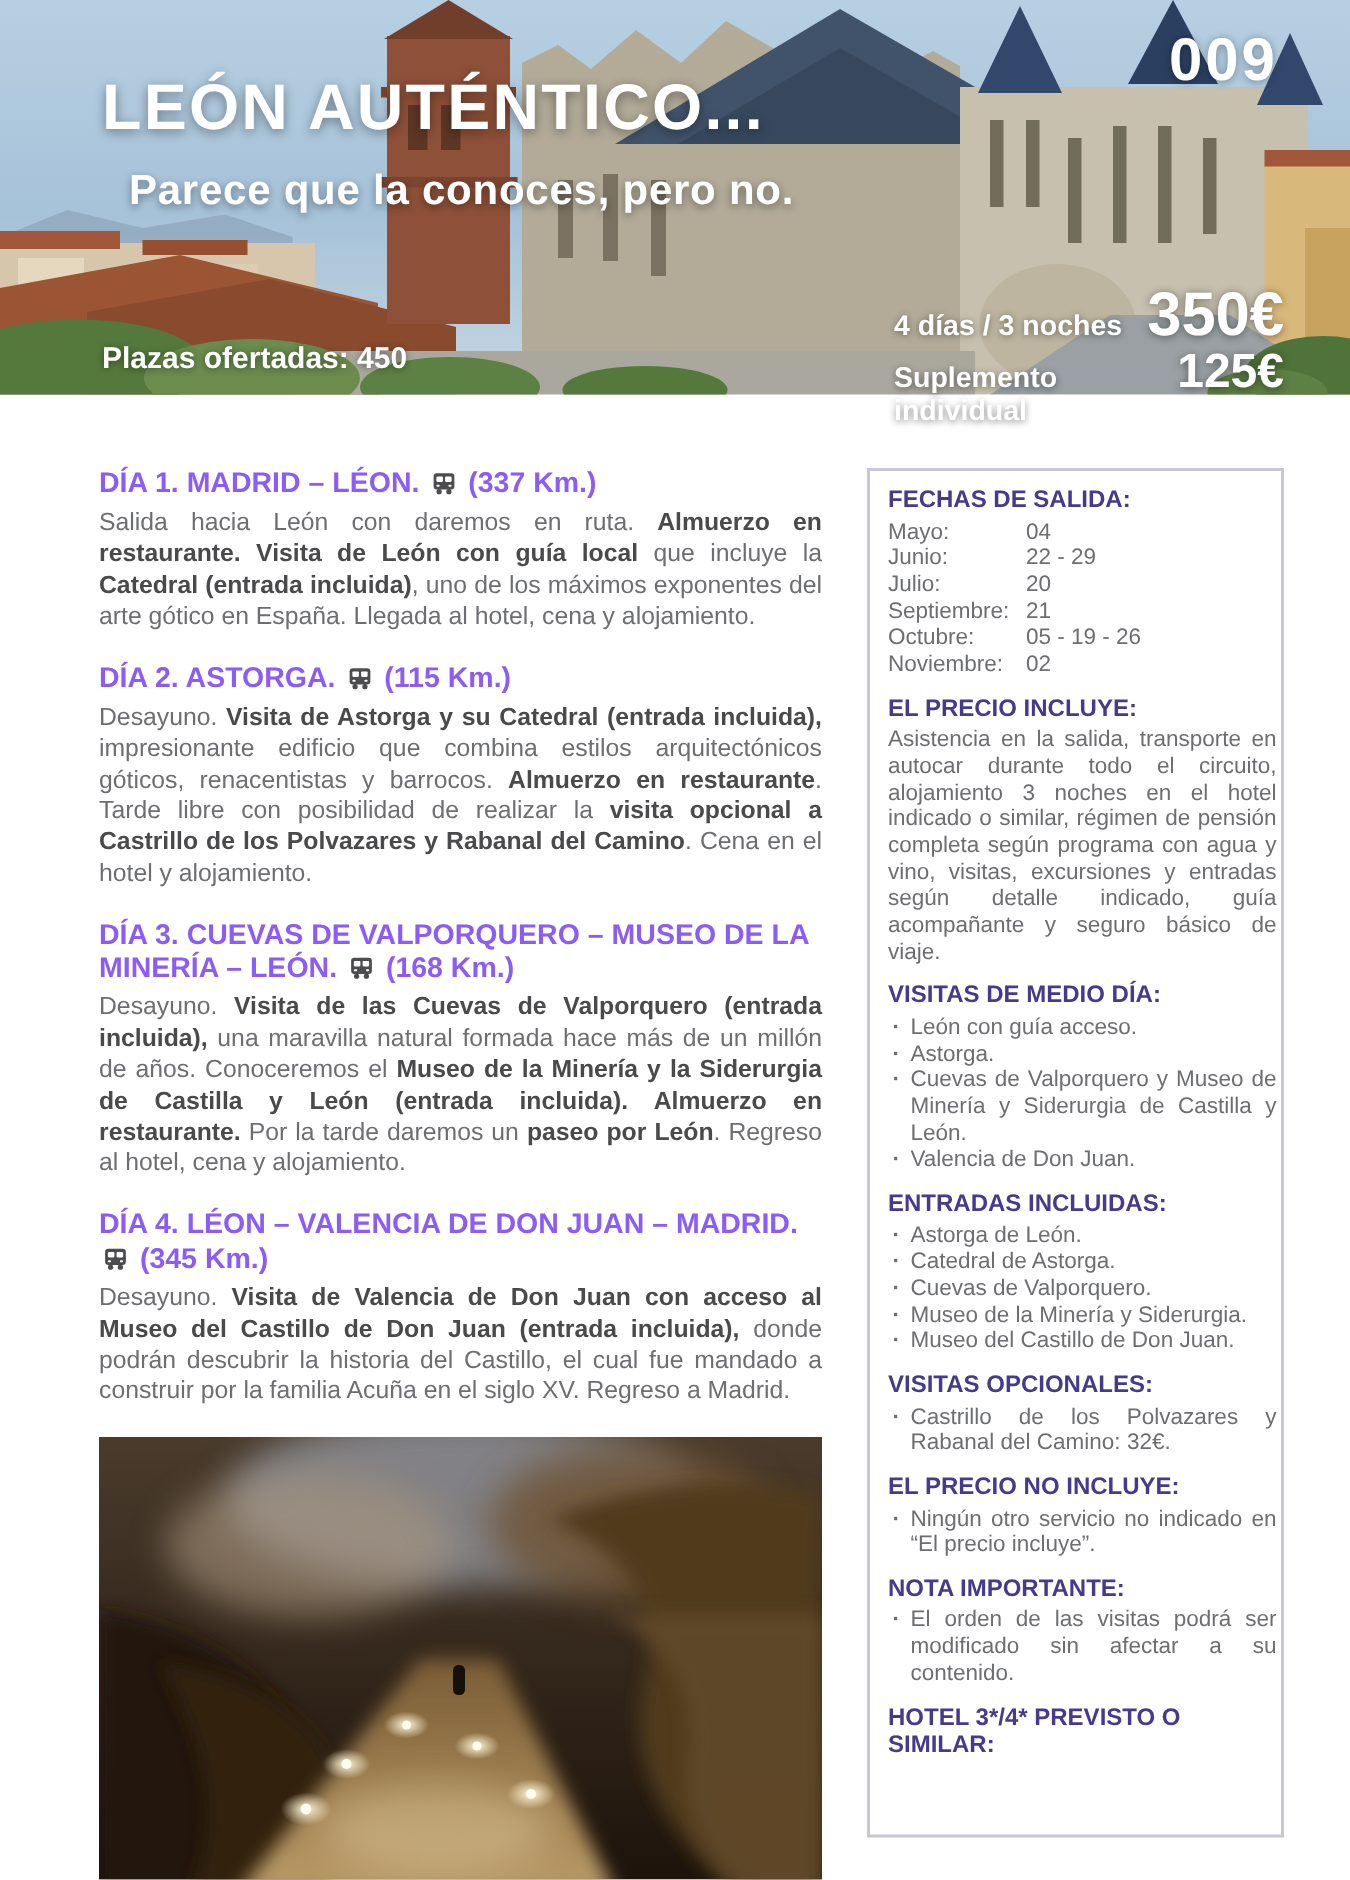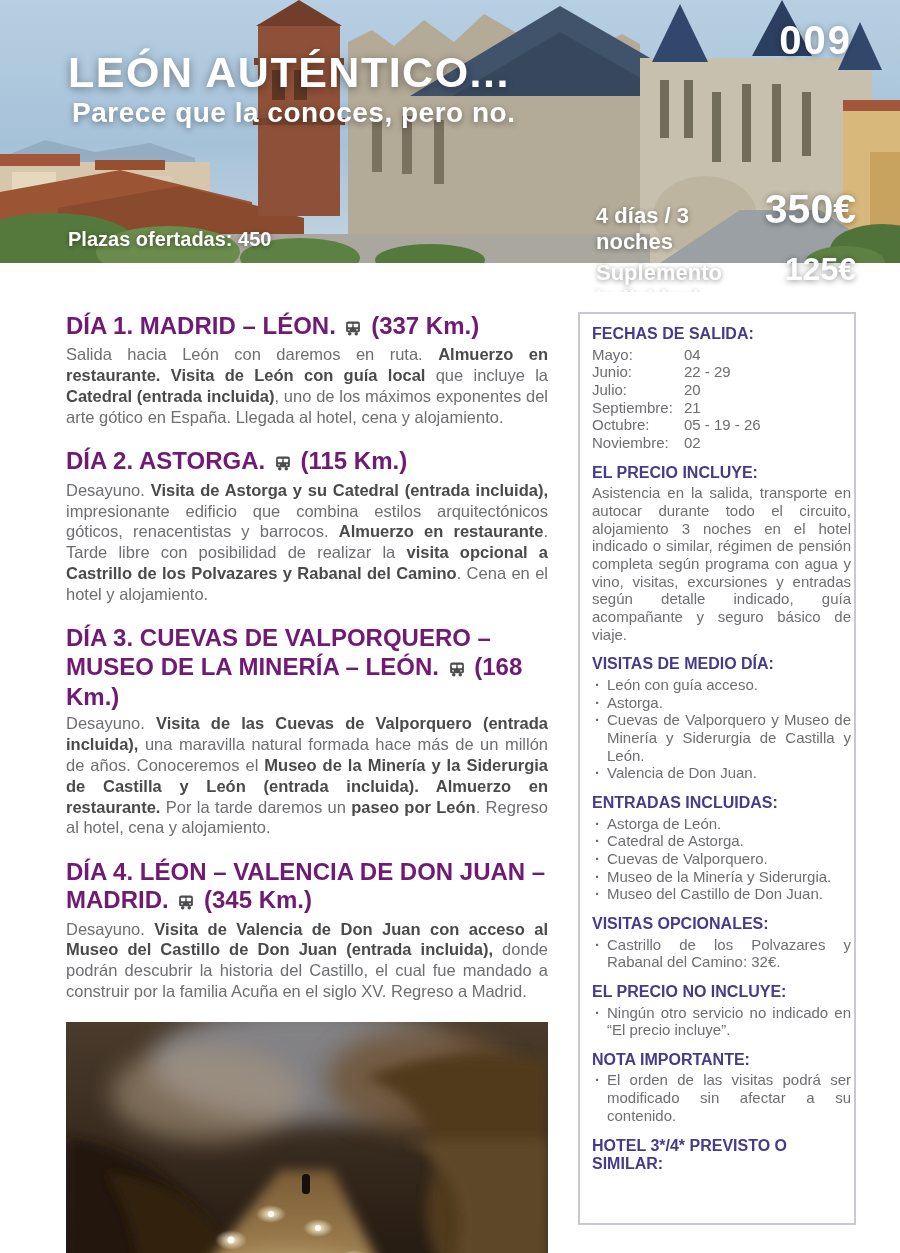--- a/index.html
+++ b/index.html
@@ -7,36 +7,36 @@
   body { width:900px; font-family:"Liberation Sans", sans-serif; }
   .page { position:relative; width:900px; height:1253px; overflow:hidden; background:#fff; }
 
   
   .hero { position:relative; width:900px; height:292px; overflow:hidden; }
   .hero > svg { position:absolute; left:0; top:0; width:900px; height:263px; display:block; }
   .hero-code { position:absolute; top:18px; right:48px; color:#fff; font-size:40px; font-weight:bold;
                letter-spacing:2px; text-shadow:0 1px 6px rgba(0,0,0,.35); }
   .hero-title { position:absolute; left:68px; top:48px; margin:0; color:#fff; font-size:43px;
                 font-weight:bold; letter-spacing:1.5px; text-shadow:0 2px 8px rgba(0,0,0,.4); }
-  .hero-subtitle { position:absolute; left:70px; top:95px; margin:2px; color:#fff; font-size:28px;
+  .hero-subtitle { position:absolute; left:70px; top:95px; margin:16px; color:#fff; font-size:28px;
                    font-weight:bold; letter-spacing:.5px; text-shadow:0 2px 6px rgba(0,0,0,.4); }
   .hero-plazas { position:absolute; left:68px; top:228px; color:#fff; font-size:20px; font-weight:bold;
                  text-shadow:0 1px 5px rgba(0,0,0,.45); }
   .hero-pricing { position:absolute; left:596px; top:186px; width:260px; }
   .price-row { display:flex; justify-content:space-between; align-items:baseline; }
-  .price-label { color:#fff; font-size:22px; font-weight:bold; text-shadow:0 1px 5px rgba(0,0,0,.45); }
+  .price-label { color:#fff; font-size:19px; font-weight:bold; text-shadow:0 1px 5px rgba(0,0,0,.45); }
   .price-main { color:#fff; font-size:41px; font-weight:bold; text-shadow:0 1px 6px rgba(0,0,0,.45); }
   .price-sub { color:#fff; font-size:32px; font-weight:bold; text-shadow:0 1px 6px rgba(0,0,0,.45); }
   .price-row.row2 { margin-top:-4px; }
 
   
   .content { display:flex; padding:20px 0 0 66px; }
   .col-left { width:482px; flex:none; }
   .day { margin-bottom:20px; }
-  .day-title { margin:0 0 2px 0; font-size:24px; font-weight:bold; color:#701a75; line-height:1.18; }
+  .day-title { margin:0 0 2px 0; font-size:19px; font-weight:bold; color:#8b5cf6; line-height:1.18; }
   .bus { display:inline-block; vertical-align:-2px; margin:0 2px; }
   .day-body { margin:0; font-size:16.5px; color:#6d6e71; line-height:1.26; text-align:justify; }
   .day-body .b { font-weight:bold; color:#4a4a4c; }
 
   .cave { margin-top:12px; width:482px; height:305px; }
   .cave svg { display:block; width:482px; height:305px; }
 
   
   .info-box { margin-left:30px; width:278px; height:913px; flex:none; border:2px solid #c9c5da;
               padding:11px 3px 0 12px; overflow:hidden; }

